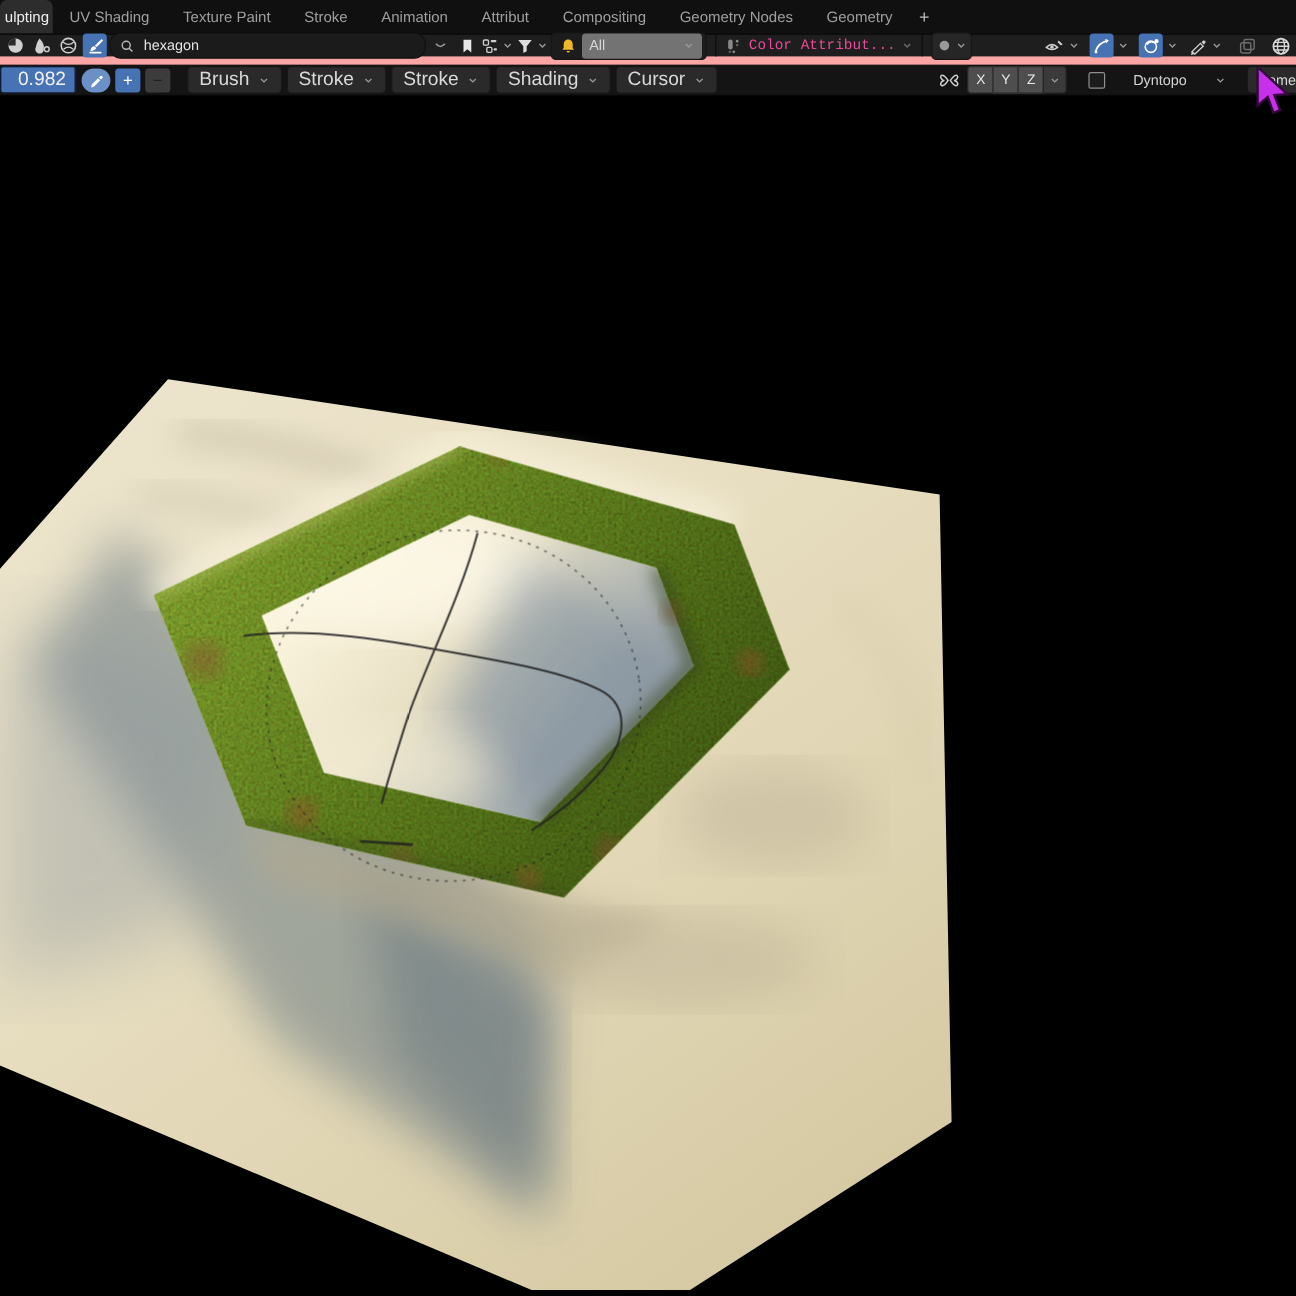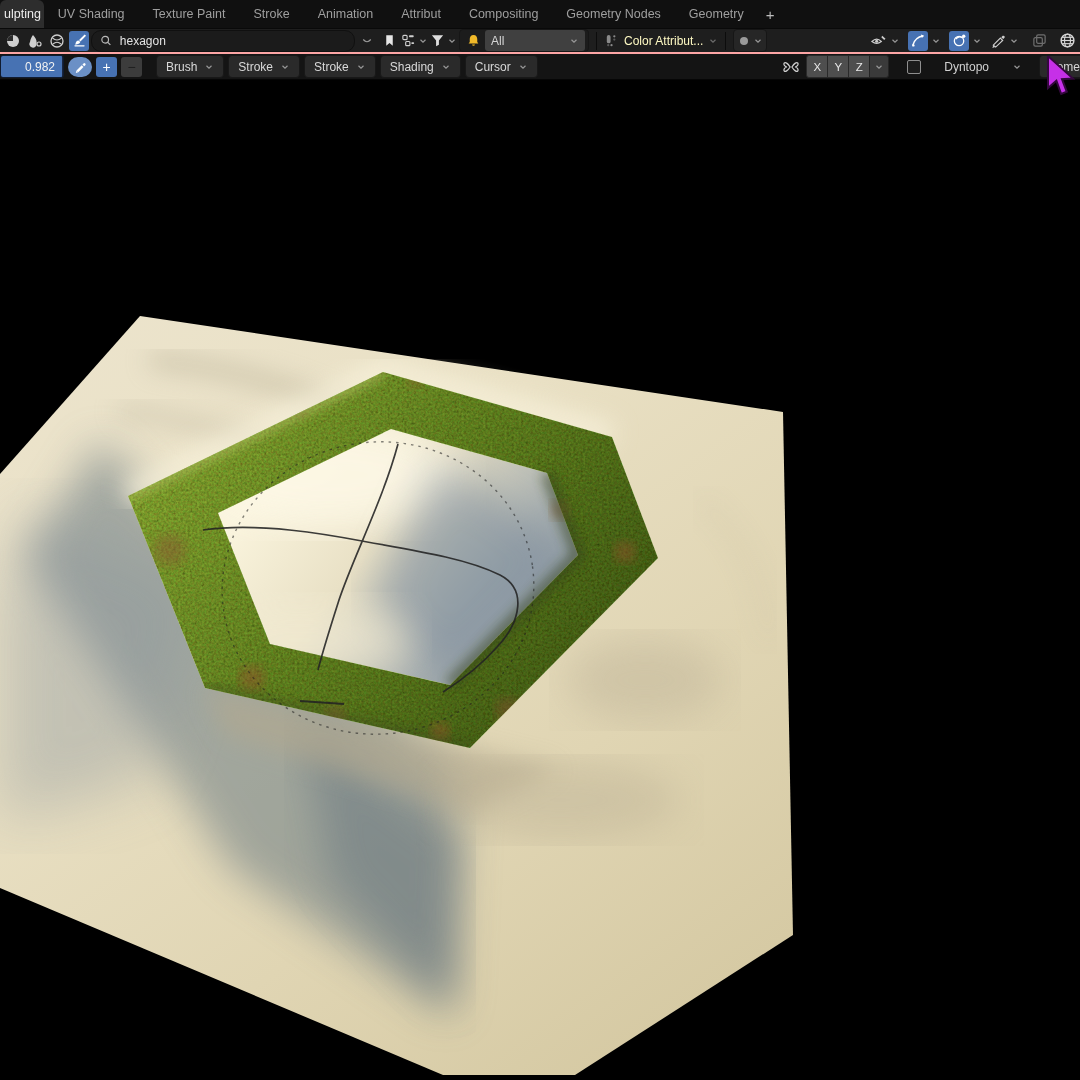--- a/index.html
+++ b/index.html
@@ -7,54 +7,54 @@
        font-family:"Liberation Sans","DejaVu Sans",sans-serif;
        -webkit-font-smoothing:antialiased;}
   
   .row{position:absolute;left:0;width:1080px;display:flex;align-items:center;box-sizing:border-box;}
   #tabbar{top:0;height:28px;background:#101010;padding-left:0;}
   .tab{height:28px;display:flex;align-items:center;padding:0 14px;color:#9f9f9f;
        font-size:12.5px;white-space:nowrap;border-radius:6px 6px 0 0;cursor:default;}
   .tab.active{background:#2d2d2d;color:#ededed;padding:0 3px;}
   .tab-add{color:#bdbdbd;font-size:15px;padding:0 8px;}
   #toolheader{top:28px;height:26px;background:#1e1e1e;border-top:1px solid #090909;
-              border-bottom:2px solid #fca5a5;padding:0 3px;gap:2px;}
+              border-bottom:7px solid #fca5a5;padding:0 3px;gap:2px;}
   #toolsettings{top:54px;height:26px;background:#141414;border-bottom:1px solid #060606;
                 padding:0 0 0 0;gap:4px;}
   .ibtn{height:20px;min-width:20px;display:flex;align-items:center;justify-content:center;
         border-radius:3px;color:#cfcfcf;}
   .ibtn.blue{background:#4772b3;color:#fff;}
   .ibtn.softblue{background:#6b90c6;color:#fff;}
   .chev{width:10px;height:20px;display:flex;align-items:center;justify-content:center;color:#9a9a9a;}
   .group{display:flex;align-items:center;background:#262626;border:1px solid #161616;
          border-radius:4px;height:21px;padding:0 3px;gap:2px;}
   .search{display:flex;align-items:center;background:#1b1b1b;border:1px solid #101010;
           border-radius:10px;height:20px;width:246px;padding:0 8px;gap:6px;}
   .search input{background:transparent;border:none;outline:none;color:#e3e3e3;
                 font-size:12px;width:100%;font-family:inherit;}
   .select{display:flex;align-items:center;background:#262626;border:1px solid #141414;
           border-radius:3px;height:21px;padding:0 6px;gap:6px;color:#d6d6d6;font-size:12px;}
   .sep{width:1px;height:18px;background:#0c0c0c;margin:0 5px;}
   .popbtn{display:flex;align-items:center;background:#2a2a2a;border:1px solid #181818;
-          border-radius:4px;height:21px;padding:0 9px;gap:7px;color:#d9d9d9;font-size:12px;}
+          border-radius:4px;height:21px;padding:0 9px;gap:7px;color:#d9d9d9;font-size:16px;}
   .slider{position:relative;width:62px;height:21px;border-radius:3px 3px 3px 3px;overflow:hidden;
           background:#1b2740;border:1px solid #101b30;}
   .slider .fill{position:absolute;left:0;top:0;bottom:0;width:98%;background:#4772b3;}
   .slider .val{position:absolute;inset:0;display:flex;align-items:center;justify-content:flex-end;
-               padding-right:8px;color:#f2f2f2;font-size:12px;text-align:center;}
+               padding-right:8px;color:#f2f2f2;font-size:16px;text-align:center;}
   .axisbtn{background:#4e4e4e;color:#e8e8e8;border:1px solid #2a2a2a;height:21px;min-width:20px;
            display:flex;align-items:center;justify-content:center;font-size:11.5px;border-radius:3px;}
   .axisbtn.first{border-radius:3px 0 0 3px;} .axisbtn.mid{border-radius:0;margin-left:-1px;}
   .axisbtn.last{border-radius:0;margin-left:-1px;}
   .axchev{background:#3a3a3a;border:1px solid #242424;margin-left:-1px;height:21px;width:18px;
           display:flex;align-items:center;justify-content:center;border-radius:0 3px 3px 0;color:#a9a9a9;}
   .checkbox{width:12px;height:12px;border:1px solid #8f8f8f;border-radius:2px;background:#1c1c1c;}
   .txtbtn{color:#d6d6d6;font-size:12px;display:flex;align-items:center;gap:6px;height:21px;
           padding:0 8px;background:#2a2a2a;border:1px solid #181818;border-radius:4px;}
-  .gray{color:#fef9c3;}
+  .gray{color:#ec4899;font-family:Liberation Mono, monospace;}
   svg.ic{display:block;}
   
   #viewport{position:absolute;top:80px;left:0;width:1080px;height:1000px;background:#000;}
   #cursor{position:absolute;left:1046px;top:56px;width:34px;height:40px;z-index:50;pointer-events:none;}
 </style>
 </head>
 <body>
 
 <div class="row" id="tabbar">
   <div class="tab active" style="padding-left:4px">
@@ -151,21 +151,21 @@
         <path d="M4 6 L8 10 L12 6" fill="none" stroke="#9a9a9a" stroke-width="1.8"></path>
       </svg>
   </div>
   <div class="group" style="background:#1c1c1c">
     <div class="ibtn">
       <svg class="ic" width="15" height="15" viewBox="0 0 16 16">
           <path d="M8 2 C5.2 2 4 4.2 4 6.5 L4 9.5 L2.8 11.2 L13.2 11.2 L12 9.5 L12 6.5 C12 4.2 10.8 2 8 2 Z" fill="#f0b929"></path>
           <path d="M6.5 12.2 a1.5 1.5 0 0 0 3 0 Z" fill="#f0b929"></path>
         </svg>
     </div>
-    <div class="select" style="width:88px;justify-content:space-between;background:#404040;border:none">
+    <div class="select" style="width:88px;justify-content:space-between;background:#737373;border:none">
       <span>All</span>
       <svg class="ic" width="10" height="10" viewBox="0 0 16 16">
           <path d="M4 6 L8 10 L12 6" fill="none" stroke="#9a9a9a" stroke-width="1.8"></path>
         </svg>
     </div>
   </div>
   <div class="sep"></div>
   <div style="display:flex;align-items:center;gap:5px">
     <svg class="ic" width="15" height="15" viewBox="0 0 16 16">
         <rect x="3" y="2" width="4" height="9" rx="2" fill="#8a8a8a"></rect>

